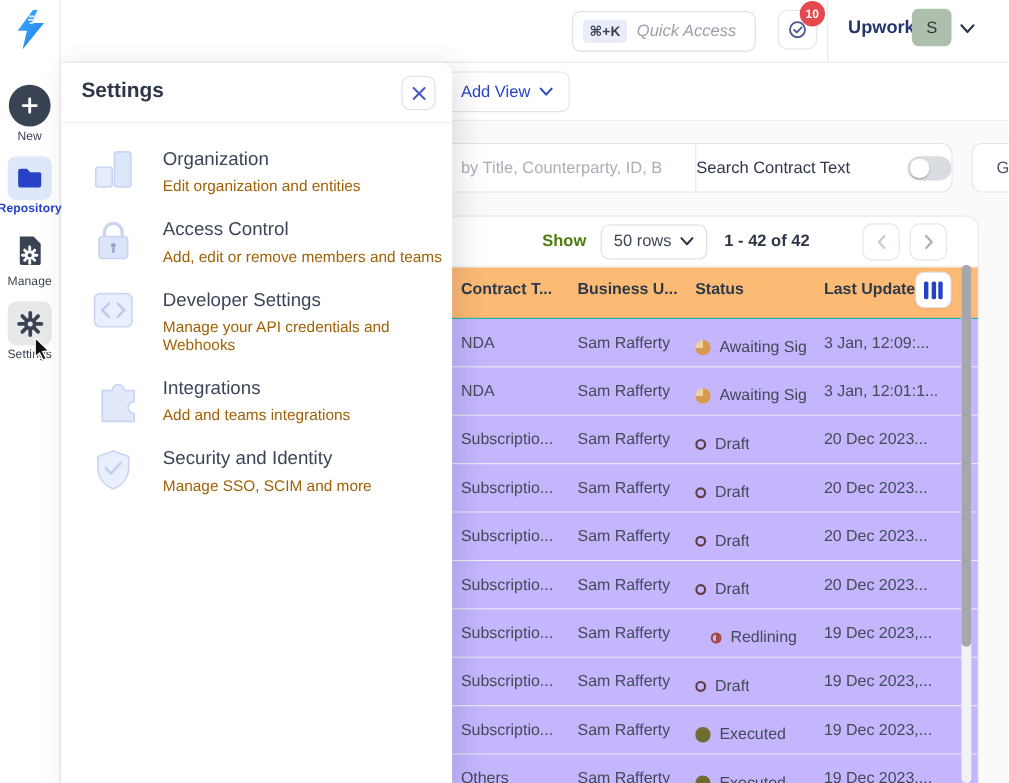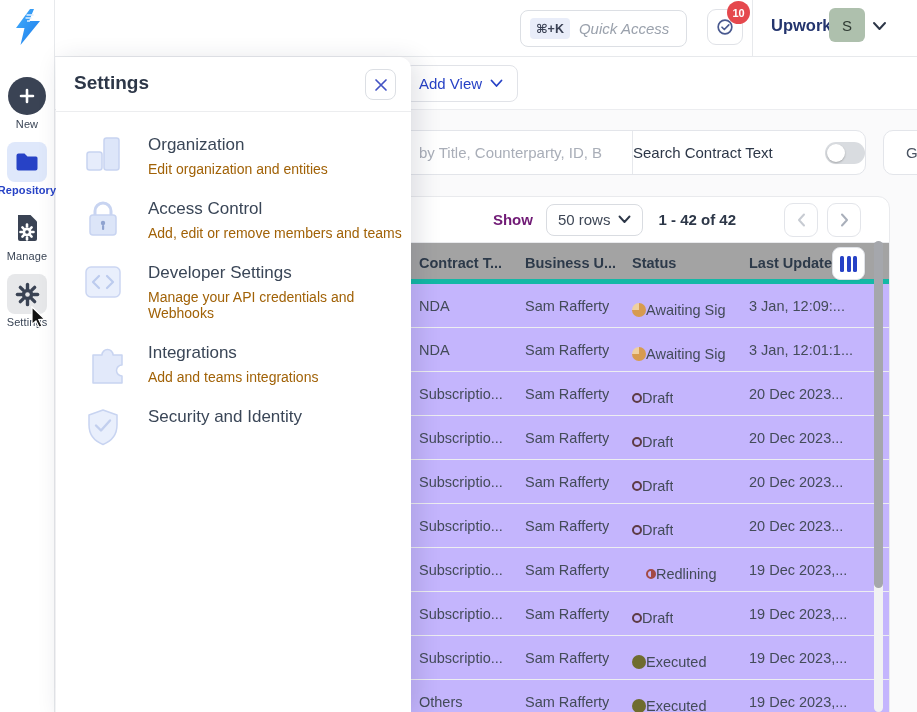--- a/index.html
+++ b/index.html
@@ -58,37 +58,37 @@
   .toggle-label { font-size:15px; color:#2d3748; white-space:nowrap; }
   .toggle { width:40px; height:22px; border-radius:11px; background:#d9dce0; position:relative; cursor:pointer; flex:none; }
   .toggle-knob { position:absolute; left:2px; top:2px; width:18px; height:18px; border-radius:50%; background:#fff;
                  box-shadow:0 1px 2px rgba(0,0,0,.25); }
   .go-btn { position:absolute; left:828px; top:73px; width:72px; height:45px; background:#fff;
             border:1px solid #e3e5ea; border-radius:10px; color:#4a5362; font-size:15px;
             line-height:43px; padding-left:22px; cursor:pointer; }
   .toolbar-card { position:absolute; left:245px; top:139px; width:590px; height:47px; background:#fff;
                   border:1px solid #e9eaed; border-radius:12px 12px 0 0; display:flex; align-items:center;
                   justify-content:flex-end; padding-right:28px; }
-  .show-label { font-size:15px; font-weight:bold; color:#701a75; margin-right:13px; }
+  .show-label { font-size:15px; font-weight:bold; color:#4d7c0f; margin-right:13px; }
   .rows-select { height:32px; border:1px solid #d9dce1; border-radius:8px; background:#fff; display:flex;
                  align-items:center; gap:8px; padding:0 11px; font-size:15px; color:#3e4756; cursor:pointer; }
   .range-label { font-size:15px; font-weight:bold; color:#2d3748; margin:0 48px 0 15px; white-space:nowrap; }
   .page-btn { width:34px; height:34px; border:1px solid #e3e5ea; border-radius:9px; background:#fff;
               display:flex; align-items:center; justify-content:center; cursor:pointer; }
   .page-btn + .page-btn { margin-left:9px; }
   
   .table-card { position:absolute; left:245px; top:186px; width:590px; height:469px; background:#fff;
                 border-left:1px solid #e9eaed; border-right:1px solid #e9eaed; overflow:hidden; }
-  .thead { position:relative; height:41px; background:#a3a3a3; border-bottom:5px solid #14b8a6; }
+  .thead { position:relative; height:47px; background:#fdba74; border-bottom:1px solid #14b8a6; }
   .hcell { position:absolute; top:0; line-height:41px; font-size:14.5px; font-weight:bold; color:#2d3a4a;
            white-space:nowrap; overflow:hidden; cursor:pointer; }
   .trow { position:relative; height:44px; border-bottom:1px solid #edeef1; background:#c4b5fd; cursor:pointer; }
   .tcell { position:absolute; top:0; line-height:44px; font-size:14.5px; color:#434b59; white-space:nowrap;
            overflow:hidden; }
-  .status-wrap { display:flex; align-items:center; height:52px; }
+  .status-wrap { display:flex; align-items:center; gap:8px; height:52px; }
   .status-dot { width:14px; height:14px; border-radius:50%; flex:none; }
   .col-picker { position:absolute; left:777px; top:190px; width:33px; height:33px; background:#fff;
                 border:1px solid #dfe2e7; border-radius:8px; display:flex; align-items:center;
                 justify-content:center; gap:2.5px; cursor:pointer; z-index:3; box-shadow:0 1px 2px rgba(0,0,0,.04); }
   .col-picker i { display:block; width:4px; height:16px; background:#2742c6; border-radius:1.5px; }
   .vscroll-track { position:absolute; left:819px; top:186px; width:9px; height:469px; background:#f1f2f3;
                    border-radius:5px; z-index:2; }
   .vscroll-thumb { position:absolute; left:819px; top:184px; width:9px; height:347px; background:#a5a7ac;
                    border-radius:5px; z-index:3; cursor:grab; }
   
@@ -415,20 +415,21 @@
       </div>
     </div>
 
     <div class="panel-item">
       <svg class="panel-item-icon" viewBox="0 0 46 46">
         <path d="M23 7 L37 12 v10 c0 10 -6.5 16.5 -14 19.5 C15.5 38.5 9 32 9 22 v-10 z" fill="#e9effc" stroke="#c8d4f1" stroke-width="1.5" stroke-linejoin="round"></path>
         <polyline points="16,22.5 21,27.5 30,17.5" stroke="#c2cfee" stroke-width="2.4" fill="none" stroke-linecap="round" stroke-linejoin="round"></polyline>
       </svg>
       <div>
         <div class="panel-item-title">Security and Identity</div>
+        <div class="panel-item-sub">Manage SSO, SCIM and more</div>
       </div>
     </div>
 
   </div>
 </div>
 
 <svg id="cursor" width="20" height="22" viewBox="0 0 20 22">
   <path d="M2 1 L14.5 13 L8.8 13.6 L12 20 L9.2 21.3 L6 14.9 L2 18.3 Z" fill="#111" stroke="#fff" stroke-width="1.2"></path>
 </svg>
 

